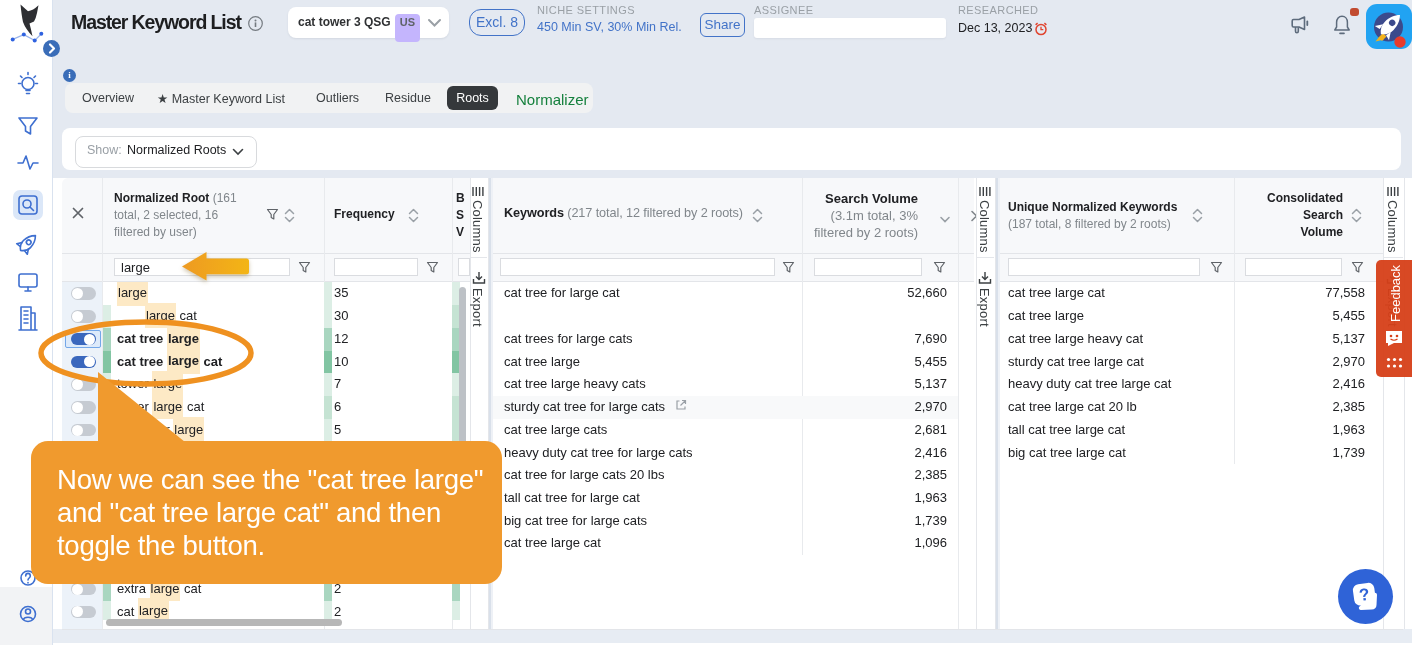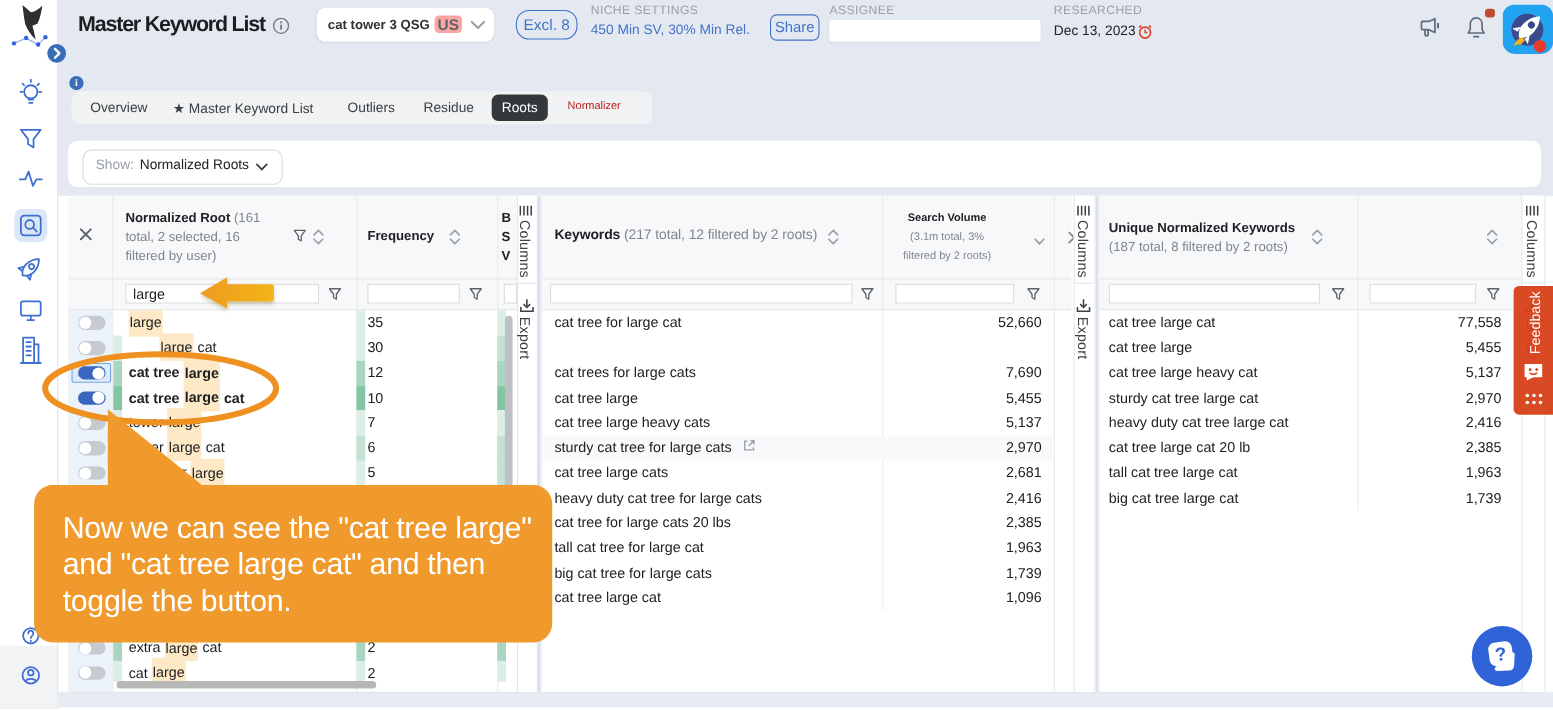--- a/index.html
+++ b/index.html
@@ -90,21 +90,21 @@
 
   <div class="abs" style="left:71px;top:10.5px;font-size:19.5px;font-weight:bold;color:#1d1e20;letter-spacing:-1.1px;">Master Keyword List</div>
   <svg class="abs" style="left:248px;top:16px;" width="15" height="15" viewBox="0 0 15 15">
       <circle cx="7.5" cy="7.5" r="6.8" fill="none" stroke="#747a80" stroke-width="1.2"></circle>
       <circle cx="7.5" cy="4.4" r="1" fill="#747a80"></circle>
       <rect x="6.7" y="6.4" width="1.6" height="4.6" fill="#747a80"></rect>
     </svg>
 
   <div class="abs" style="left:288px;top:7px;width:161px;height:31px;background:#fff;border-radius:8px;box-shadow:0 1px 2px rgba(60,70,90,0.10);"></div>
   <div class="abs" style="left:298px;top:15px;font-size:12px;font-weight:bold;color:#2f3133;">cat tower 3 QSG</div>
-  <div class="abs" style="left:395px;top:14px;width:25px;height:16px;background:#fca5a5;border-radius:4px;font-size:14px;font-weight:bold;color:#5f6368;text-align:center;line-height:16px;">US</div>
+  <div class="abs" style="left:395px;top:14px;width:25px;height:28px;background:#c4b5fd;border-radius:4px;font-size:11px;font-weight:bold;color:#5f6368;text-align:center;line-height:16px;">US</div>
   <svg class="abs" style="left:427px;top:18px;" width="15" height="10" viewBox="0 0 15 10">
       <path d="M2 2 L7.5 7.5 L13 2" fill="none" stroke="#9aa0a6" stroke-width="2" stroke-linecap="round"></path>
     </svg>
 
   <div class="abs" style="left:469px;top:9px;width:54px;height:25px;border:1.5px solid #4273c8;border-radius:12px;color:#4273c8;font-size:14px;text-align:center;line-height:25px;">Excl. 8</div>
 
   <div class="abs hdr-label" style="left:537px;top:4px;">NICHE SETTINGS</div>
   <div class="abs blue" style="left:537px;top:20px;font-size:12.5px;">450 Min SV, 30% Min Rel.</div>
 
   <div class="abs" style="left:700px;top:13px;width:43px;height:22px;border:1.5px solid #4273c8;border-radius:6px;color:#4273c8;font-size:13.5px;text-align:center;line-height:22px;">Share</div>
@@ -151,21 +151,21 @@
     </svg>
 
   <div class="abs" style="left:63px;top:69px;width:13px;height:13px;border-radius:50%;background:#3a6db8;color:#fff;font-size:9px;font-weight:bold;text-align:center;line-height:13px;font-family:'Liberation Serif',serif;">i</div>
 
   <div class="abs" style="left:65px;top:83px;width:528px;height:30px;background:#f1f2f3;border-radius:8px;"></div>
   <div class="abs" style="left:82px;top:91px;font-size:12.5px;color:#3c4043;">Overview</div>
   <div class="abs" style="left:157px;top:91px;font-size:12.5px;color:#3c4043;">★ Master Keyword List</div>
   <div class="abs" style="left:316px;top:91px;font-size:12.5px;color:#3c4043;">Outliers</div>
   <div class="abs" style="left:385px;top:91px;font-size:12.5px;color:#3c4043;">Residue</div>
   <div class="abs" style="left:447px;top:86px;width:51px;height:24px;background:#35383b;border-radius:6px;color:#fff;font-size:12.5px;text-align:center;line-height:24px;">Roots</div>
-  <div class="abs" style="left:516px;top:91px;font-size:10px;color:#b91c1c;">Normalizer</div>
+  <div class="abs" style="left:516px;top:91px;font-size:15px;color:#15803d;">Normalizer</div>
 
   <div class="abs" style="left:75px;top:136px;width:180px;height:30px;border:1px solid #d8dadd;border-radius:8px;background:#fff;"></div>
   <div class="abs" style="left:87px;top:143px;font-size:12.5px;color:#9aa0a6;">Show:</div>
   <div class="abs" style="left:127px;top:143px;font-size:12.5px;color:#202124;">Normalized Roots</div>
   <svg class="abs" style="left:232px;top:148px;" width="12" height="8" viewBox="0 0 12 8">
       <path d="M1.5 1.5 L6 6 L10.5 1.5" fill="none" stroke="#3c4043" stroke-width="1.6" stroke-linecap="round"></path>
     </svg>
 
   <div class="abs" style="left:62px;top:178px;width:425px;height:103px;background:#f7f8fa;border-bottom:1px solid #e3e5e9;border-radius:6px 0 0 0;"></div>
   <div class="abs" style="left:493px;top:178px;width:481px;height:103px;background:#f7f8fa;border-bottom:1px solid #e3e5e9;"></div>
@@ -212,35 +212,36 @@
     </svg>
 
   <div class="abs bold" style="left:456px;top:190px;font-size:12px;line-height:17px;">B<br>S<br>V</div>
 
   <div class="abs" style="left:504px;top:206px;font-size:12.7px;letter-spacing:-0.1px;"><span class="bold">Keywords</span> <span style="color:#80868b;">(217 total, 12 filtered by 2 roots)</span></div>
   <svg class="abs" style="left:752px;top:208px;" width="11" height="15" viewBox="0 0 11 15">
       <path d="M1.5 5.5 L5.5 1.5 L9.5 5.5" fill="none" stroke="#9aa0a6" stroke-width="1.5" stroke-linecap="round" stroke-linejoin="round"></path>
       <path d="M1.5 9.5 L5.5 13.5 L9.5 9.5" fill="none" stroke="#9aa0a6" stroke-width="1.5" stroke-linecap="round" stroke-linejoin="round"></path>
     </svg>
 
-  <div class="abs" style="left:786px;top:190px;width:150px;font-size:10px;line-height:17px;text-align:center;color:#80868b;"><span class="bold" style="color:#202124;">Search Volume</span><br>(3.1m total, 3%<br>filtered by 2 roots)</div>
+  <div class="abs" style="left:768px;top:190px;width:150px;font-size:13px;line-height:17px;text-align:right;color:#80868b;"><span class="bold" style="color:#202124;">Search Volume</span><br>(3.1m total, 3%<br>filtered by 2 roots)</div>
   <svg class="abs" style="left:939px;top:216px;" width="12" height="8" viewBox="0 0 12 8">
       <path d="M2 1.5 L6 5.5 L10 1.5" fill="none" stroke="#9aa0a6" stroke-width="1.6" stroke-linecap="round"></path>
     </svg>
 
   <svg class="abs" style="left:969px;top:209px;" width="10" height="14" viewBox="0 0 10 14">
       <path d="M3 2.5 L7.5 7 L3 11.5" fill="none" stroke="#80868b" stroke-width="1.6" stroke-linecap="round"></path>
     </svg>
 
   <div class="abs" style="left:1008px;top:199px;width:230px;font-size:12px;line-height:17px;color:#80868b;white-space:nowrap;"><span class="bold" style="color:#202124;">Unique Normalized Keywords</span><br>(187 total, 8 filtered by 2 roots)</div>
   <svg class="abs" style="left:1192px;top:208px;" width="11" height="15" viewBox="0 0 11 15">
       <path d="M1.5 5.5 L5.5 1.5 L9.5 5.5" fill="none" stroke="#9aa0a6" stroke-width="1.5" stroke-linecap="round" stroke-linejoin="round"></path>
       <path d="M1.5 9.5 L5.5 13.5 L9.5 9.5" fill="none" stroke="#9aa0a6" stroke-width="1.5" stroke-linecap="round" stroke-linejoin="round"></path>
     </svg>
 
+  <div class="abs bold" style="left:1243px;top:190px;width:100px;font-size:12px;line-height:17px;text-align:right;">Consolidated<br>Search<br>Volume</div>
   <svg class="abs" style="left:1351px;top:208px;" width="11" height="15" viewBox="0 0 11 15">
       <path d="M1.5 5.5 L5.5 1.5 L9.5 5.5" fill="none" stroke="#9aa0a6" stroke-width="1.5" stroke-linecap="round" stroke-linejoin="round"></path>
       <path d="M1.5 9.5 L5.5 13.5 L9.5 9.5" fill="none" stroke="#9aa0a6" stroke-width="1.5" stroke-linecap="round" stroke-linejoin="round"></path>
     </svg>
 
   <div class="abs" style="left:114px;top:258px;width:176px;height:18px;background:#fff;border:1px solid #dadce0;font-size:13px;line-height:18px;padding-left:6px;box-sizing:border-box;">large</div>
   <svg class="abs" style="left:298px;top:261px;" width="13" height="13" viewBox="0 0 13 13">
       <path d="M1.5 1.5 H11.5 L7.8 6.5 V11 L5.2 9.5 V6.5 Z" fill="none" stroke="#5f6368" stroke-width="1.2" stroke-linejoin="round"></path>
     </svg>
   <div class="abs" style="left:334px;top:258px;width:84px;height:18px;background:#fff;border:1px solid #dadce0;box-sizing:border-box;"></div>

